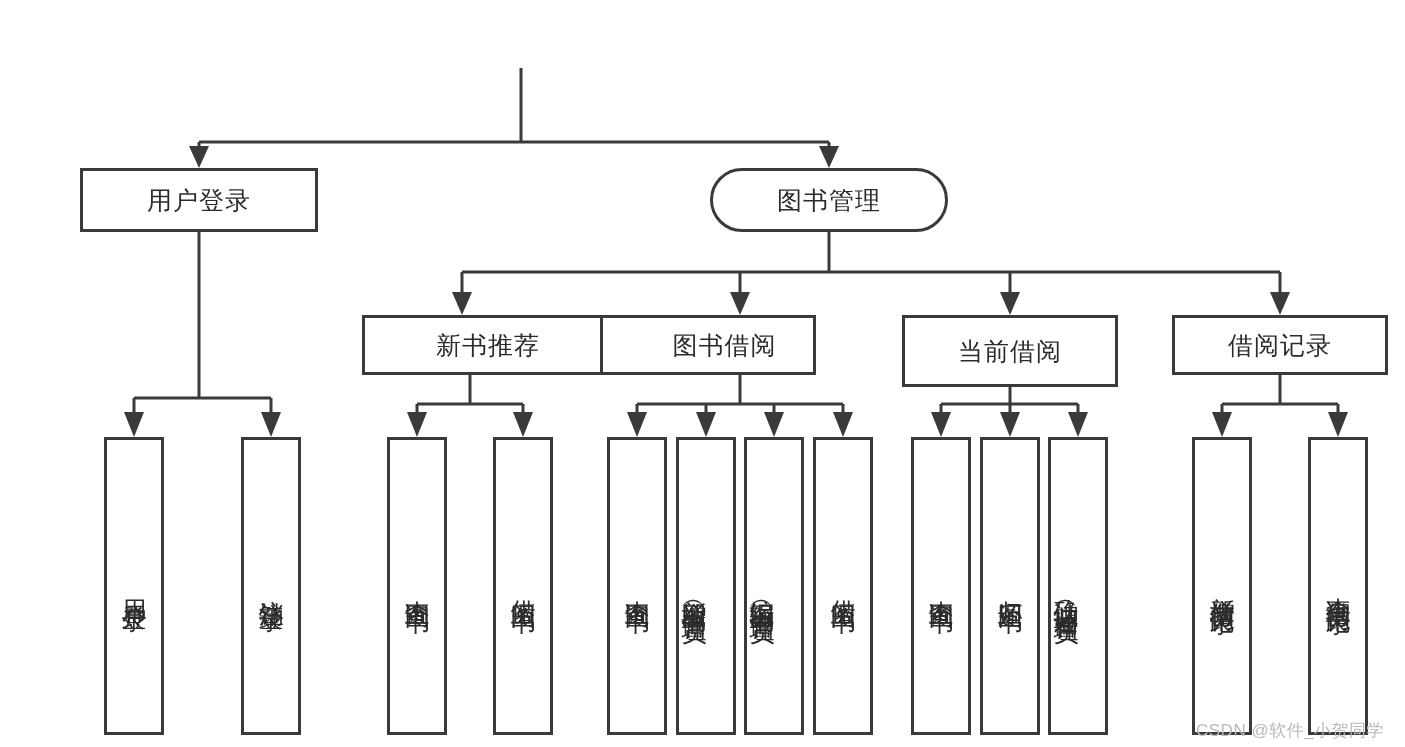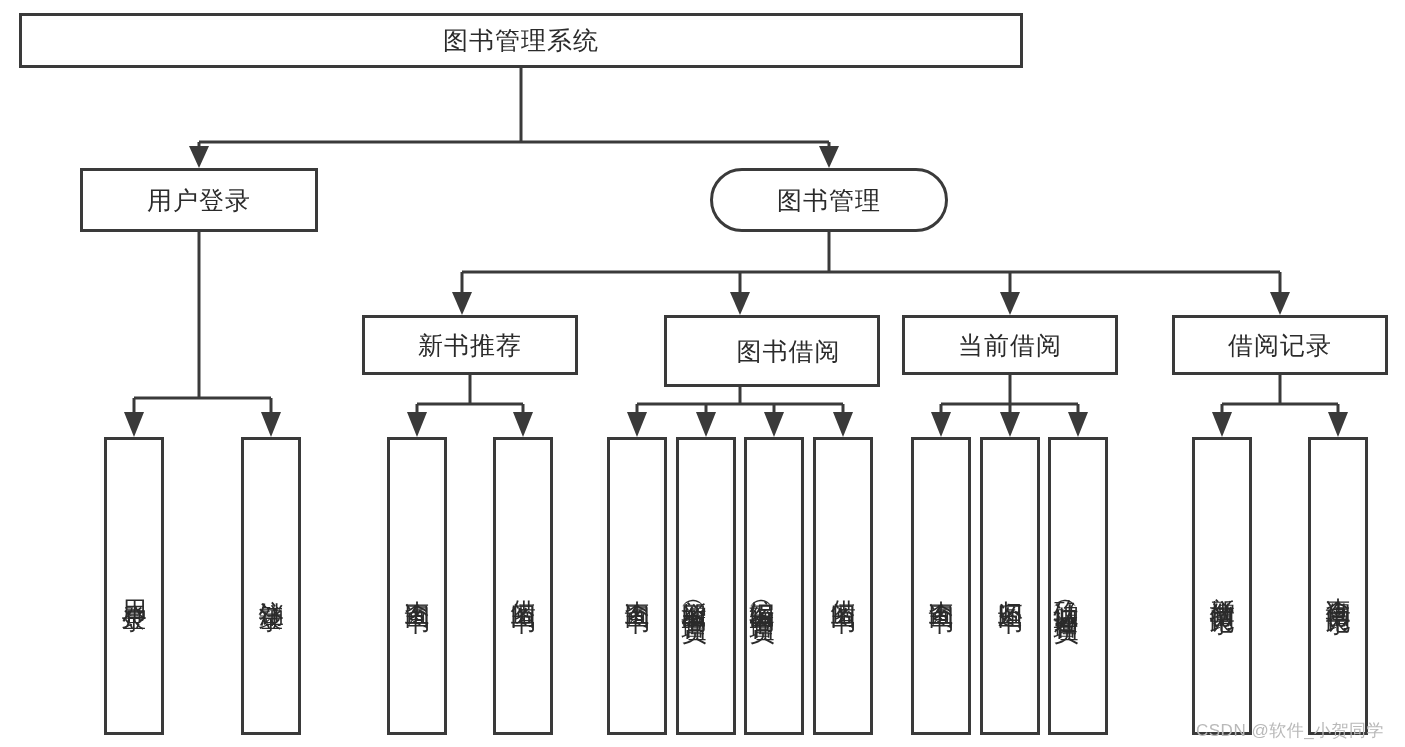--- a/index.html
+++ b/index.html
@@ -141,41 +141,38 @@
 
       <polygon points="941,437 931,412 951,412"></polygon>
       <polygon points="1010,437 1000,412 1020,412"></polygon>
       <polygon points="1078,437 1068,412 1088,412"></polygon>
 
       <polygon points="1222,437 1212,412 1232,412"></polygon>
       <polygon points="1338,437 1328,412 1348,412"></polygon>
     </g>
   </svg>
 
-  <div class="node" style="left:19px; top:13px; width:1004px; height:55px;">
-    <span class="node-label">图书管理系统</span>
-  </div>
 
   <div class="node" style="left:80px; top:168px; width:238px; height:64px;">
     <span class="node-label">用户登录</span>
   </div>
 
   <div class="node" style="left:710px; top:168px; width:238px; height:64px;border-radius:32px;">
     <span class="node-label">图书管理</span>
   </div>
 
-  <div class="node" style="left:362px; top:315px; width:216px; height:60px;">
+  <div class="node" style="left:362px; top:315px; width:252px; height:60px;">
     <span class="node-label">新书推荐</span>
   </div>
 
-  <div class="node" style="left:664px; top:315px; width:216px; height:72px;padding-left:33px;">
+  <div class="node" style="left:600px; top:315px; width:216px; height:60px;padding-left:33px;">
     <span class="node-label">图书借阅</span>
   </div>
 
-  <div class="node" style="left:902px; top:315px; width:216px; height:60px;">
+  <div class="node" style="left:902px; top:315px; width:216px; height:72px;">
     <span class="node-label">当前借阅</span>
   </div>
 
   <div class="node" style="left:1172px; top:315px; width:216px; height:60px;justify-content:center;">
     <span class="node-label">借阅记录</span>
   </div>
 
   <div class="node leaf center-v" style="left:104px; top:437px; width:60px; height:298px;">
     <span class="node-label">用户登录</span>
   </div>

